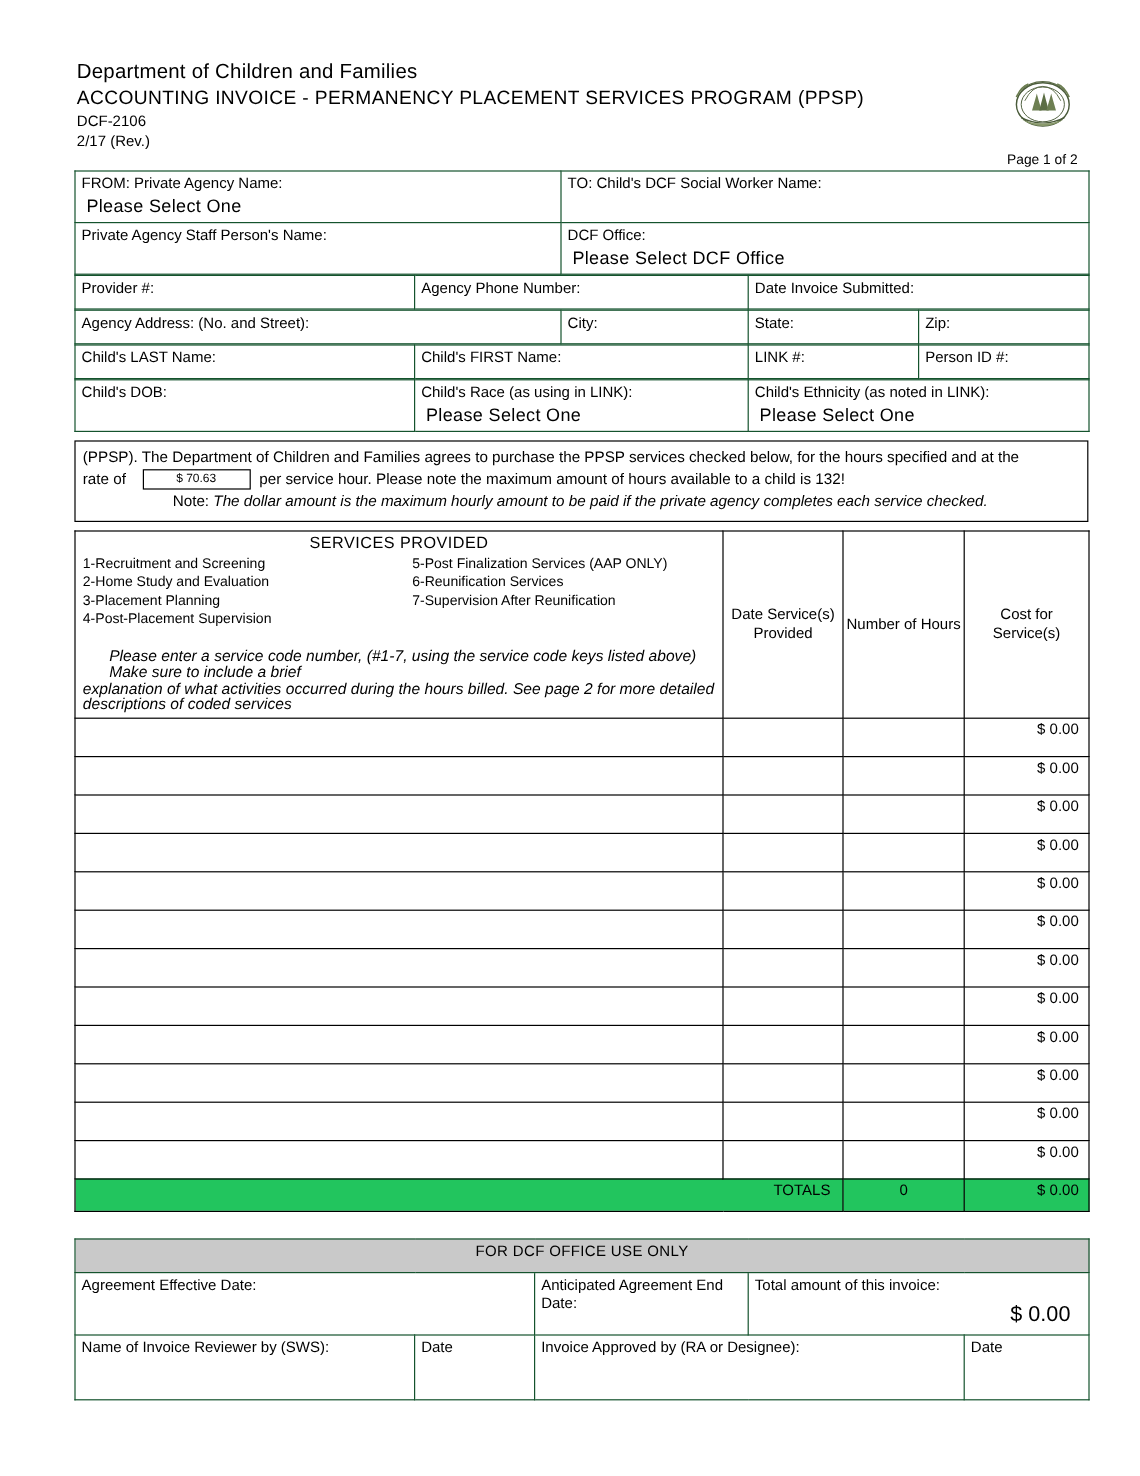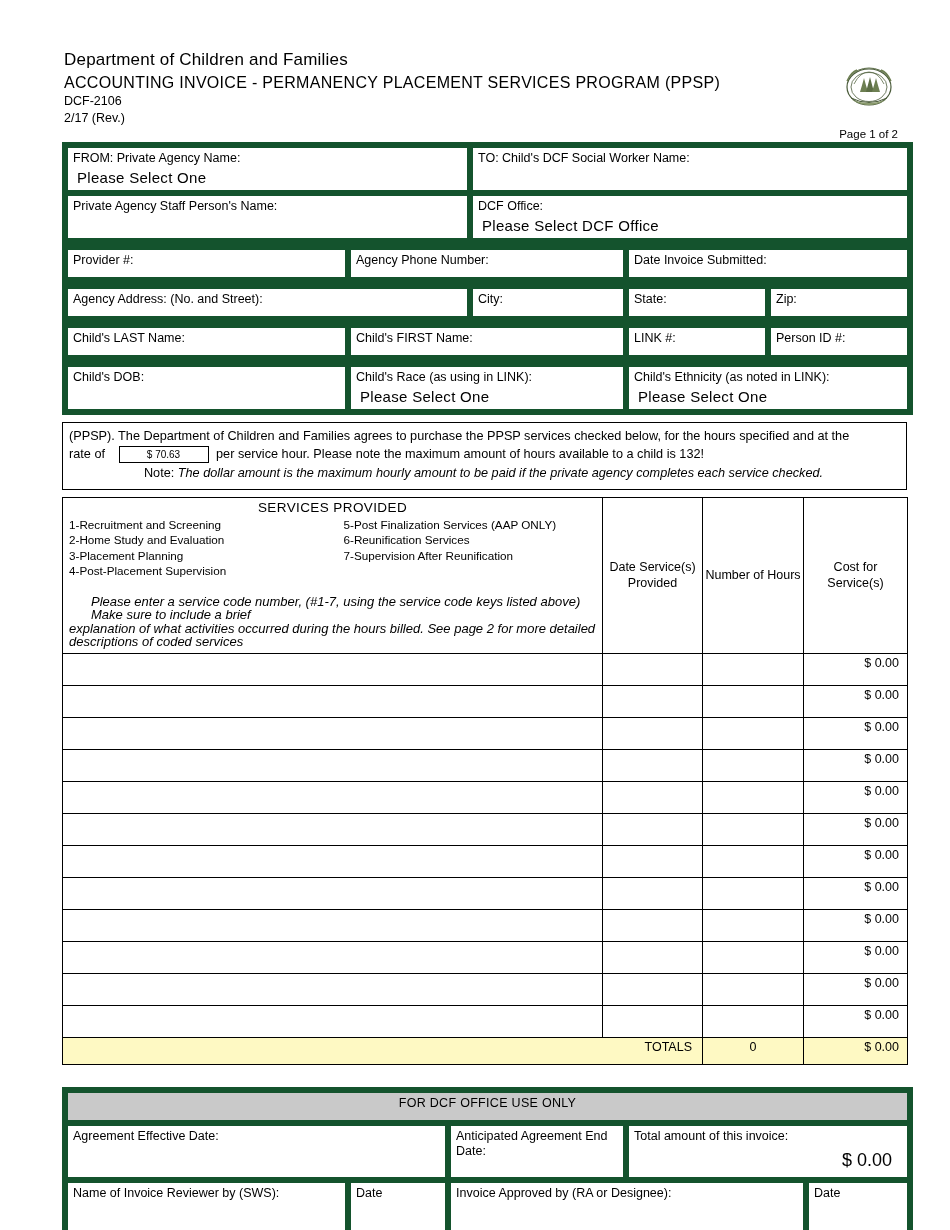--- a/index.html
+++ b/index.html
@@ -58,21 +58,21 @@
     width: 62px;
     height: 62px;
   }
   
   table.grid {
     border-collapse: collapse;
     width: 845px;
     table-layout: fixed;
   }
   table.grid td {
-    border: 6px solid #14532d;
+    border: 1px solid #14532d;
     vertical-align: top;
     padding: 3px 5px 4px 5px;
     font-size: 12.5px;
     height: 20px;
   }
   .lbl { font-size: 12.5px; line-height: 15px; }
   .sel {
     font-size: 15px;
     letter-spacing: .3px;
     padding-left: 4px;
@@ -141,21 +141,21 @@
   .svc-colhead {
     text-align: center;
     vertical-align: middle !important;
     font-size: 12.8px;
     line-height: 16px;
     padding: 4px 2px;
   }
   .svc-row td { height: 27px; padding: 2px 6px; }
   .cost-cell { text-align: right; padding-right: 8px !important; font-size: 13px; }
   .totals-row td {
-    background: #fef9c3;
+    background: #22c55e;
     height: 22px;
     font-size: 13px;
     padding: 2px 6px;
   }
   .totals-label { text-align: right; padding-right: 10px !important; }
   .totals-center { text-align: center; }
   
   .dcf-title-row td {
     background: #c9c9c9;
     text-align: center;

